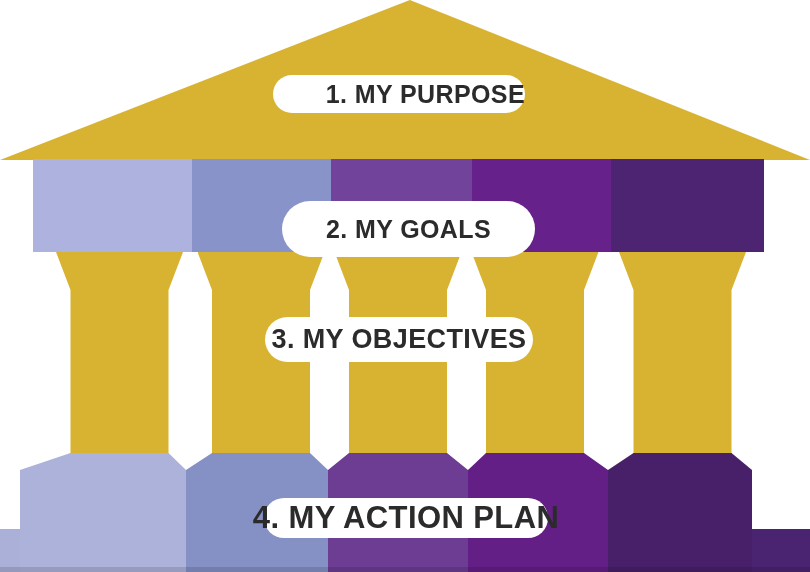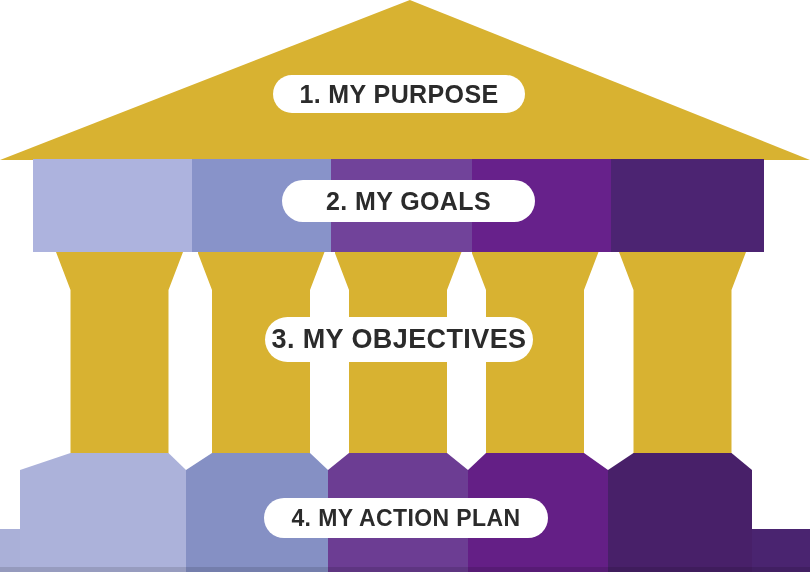--- a/index.html
+++ b/index.html
@@ -73,24 +73,24 @@
 
   
   .pill {
     background: #ffffff;
     border-radius: 999px;
     display: flex; align-items: center; justify-content: center;
     font-weight: 700;
     letter-spacing: 0.4px;
     white-space: nowrap;
   }
-  .pill-1 { left: 273px; top: 75px;  width: 252px; height: 38px; font-size: 25px; }
-  .pill-2 { left: 282px; top: 180px; width: 253px; height: 42px; font-size: 25px; }
+  .pill-1 { left: 273px; top: 75px;  width: 252px; height: 38px; font-size: 25px; justify-content: flex-end; }
+  .pill-2 { left: 282px; top: 201px; width: 253px; height: 56px; font-size: 25px; }
   .pill-3 { left: 265px; top: 317px; width: 268px; height: 45px; font-size: 27px; }
-  .pill-4 { left: 264px; top: 498px; width: 284px; height: 40px; font-size: 23px; }
+  .pill-4 { left: 264px; top: 498px; width: 284px; height: 40px; font-size: 31px; }
 </style>
 </head>
 <body>
 
 <div class="stage">
 
   <div class="abs roof" style="background: rgb(216, 178, 49);"></div>
 
   <div class="abs entablature">
     <div class="seg seg-0" style="background: rgb(173, 179, 222);"></div>

